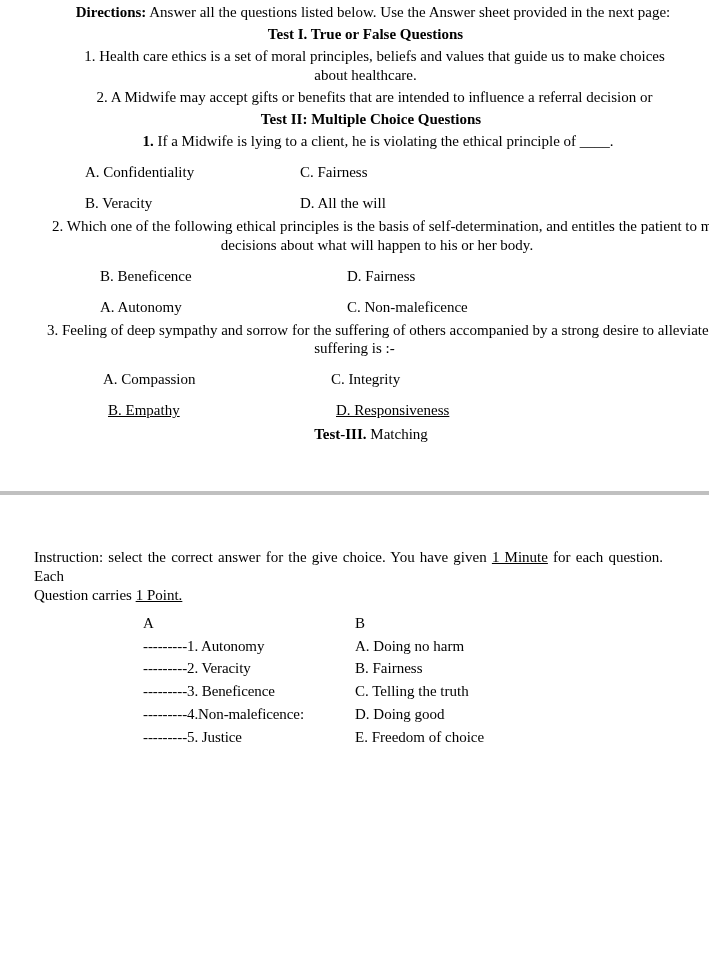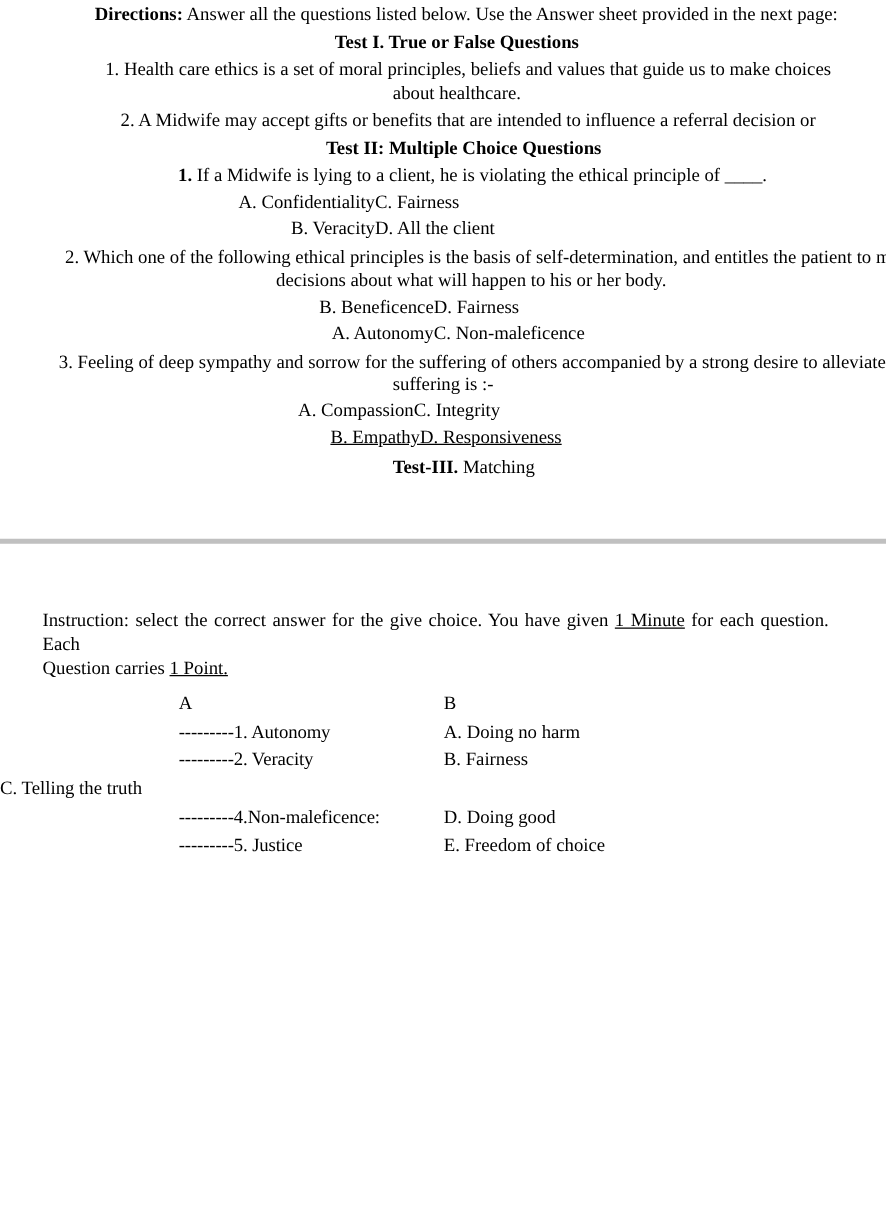--- a/index.html
+++ b/index.html
@@ -54,22 +54,21 @@
   .q2-stem  { padding-left: 52px; margin-top: 4px; text-align: justify; }
   .q2-cont  { padding-left: 33px; margin-left: 12px; }
   .q3-stem  { padding-left: 47px; margin-top: 4px; }
   .q3-cont  { padding-left: 0px; }
 
   
   .opts { margin-top: 2px; }
   .opt-row {
     display: flex;
     white-space: nowrap;
-    margin-top: 2px;
-    text-align: right;
+    margin-top: 12px;
   }
   .opt-left  { flex: 0 0 auto; }
   .opt-right { flex: 0 0 auto; }
 
   
   .q1-opts .opt-row  { padding-left: 85px; }
   .q1-opts .opt-left { width: 215px; }
 
   .q2-opts .opt-row  { padding-left: 100px; }
   .q2-opts .opt-left { width: 247px; }
@@ -131,21 +130,21 @@
   <div class="line q1-stem">
     <span class="bold">1.</span><span> If a Midwife is lying to a client, he is violating the ethical principle of ____.</span>
   </div>
   <div class="opts q1-opts">
     <div class="opt-row">
       <span class="opt-left">A.   Confidentiality</span>
       <span class="opt-right">C. Fairness</span>
     </div>
     <div class="opt-row">
       <span class="opt-left">B.   Veracity</span>
-      <span class="opt-right">D. All the client</span>
+      <span class="opt-right">D. All the will</span>
     </div>
   </div>
 
   <div class="line q2-stem">2. Which one of the following ethical principles is the basis of self-determination, and entitles the patient to make</div>
   <div class="line q2-cont">decisions about what will happen to his or her body.</div>
   <div class="opts q2-opts">
     <div class="opt-row">
       <span class="opt-left">B.    Beneficence</span>
       <span class="opt-right">D. Fairness</span>
     </div>
@@ -192,20 +191,21 @@
 
     <div class="match-row">
       <span class="col-a dash">---------1. Autonomy</span>
       <span class="col-b">A.   Doing no harm</span>
     </div>
     <div class="match-row">
       <span class="col-a dash">---------2. Veracity</span>
       <span class="col-b">B.   Fairness</span>
     </div>
     <div class="match-row">
+      <span class="col-a dash">---------3. Beneficence</span>
       <span class="col-b">C.   Telling the truth</span>
     </div>
     <div class="match-row">
       <span class="col-a dash">---------4.Non-maleficence:</span>
       <span class="col-b">D.   Doing good</span>
     </div>
     <div class="match-row">
       <span class="col-a dash">---------5.  Justice</span>
       <span class="col-b">E.   Freedom of choice</span>
     </div>

